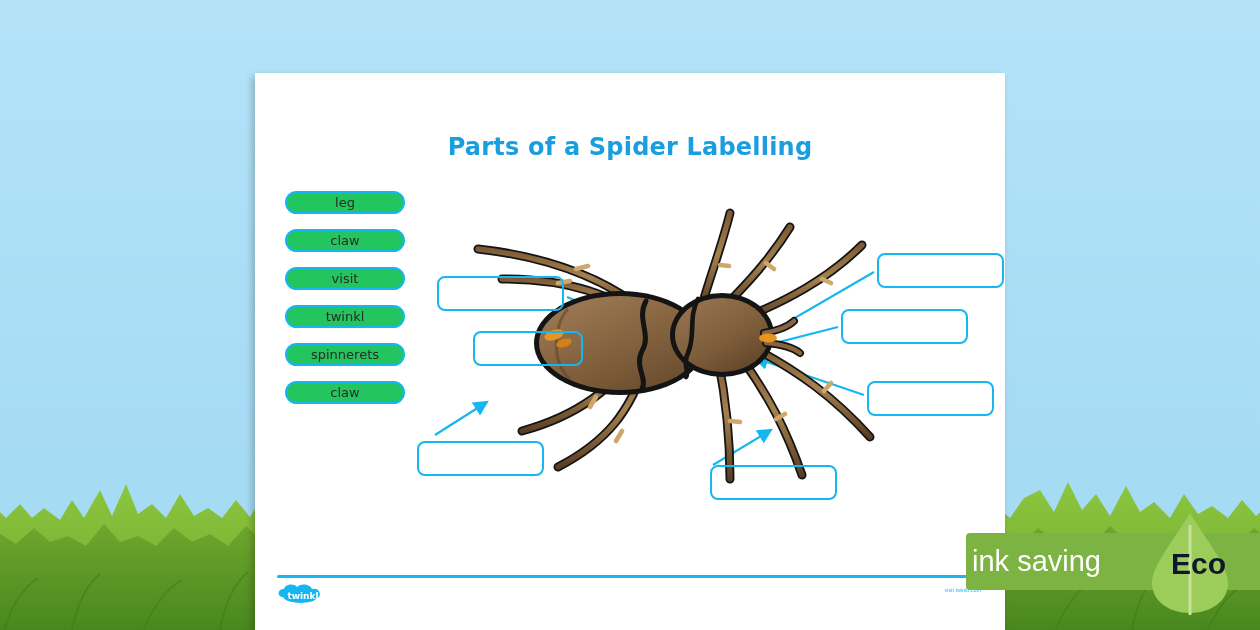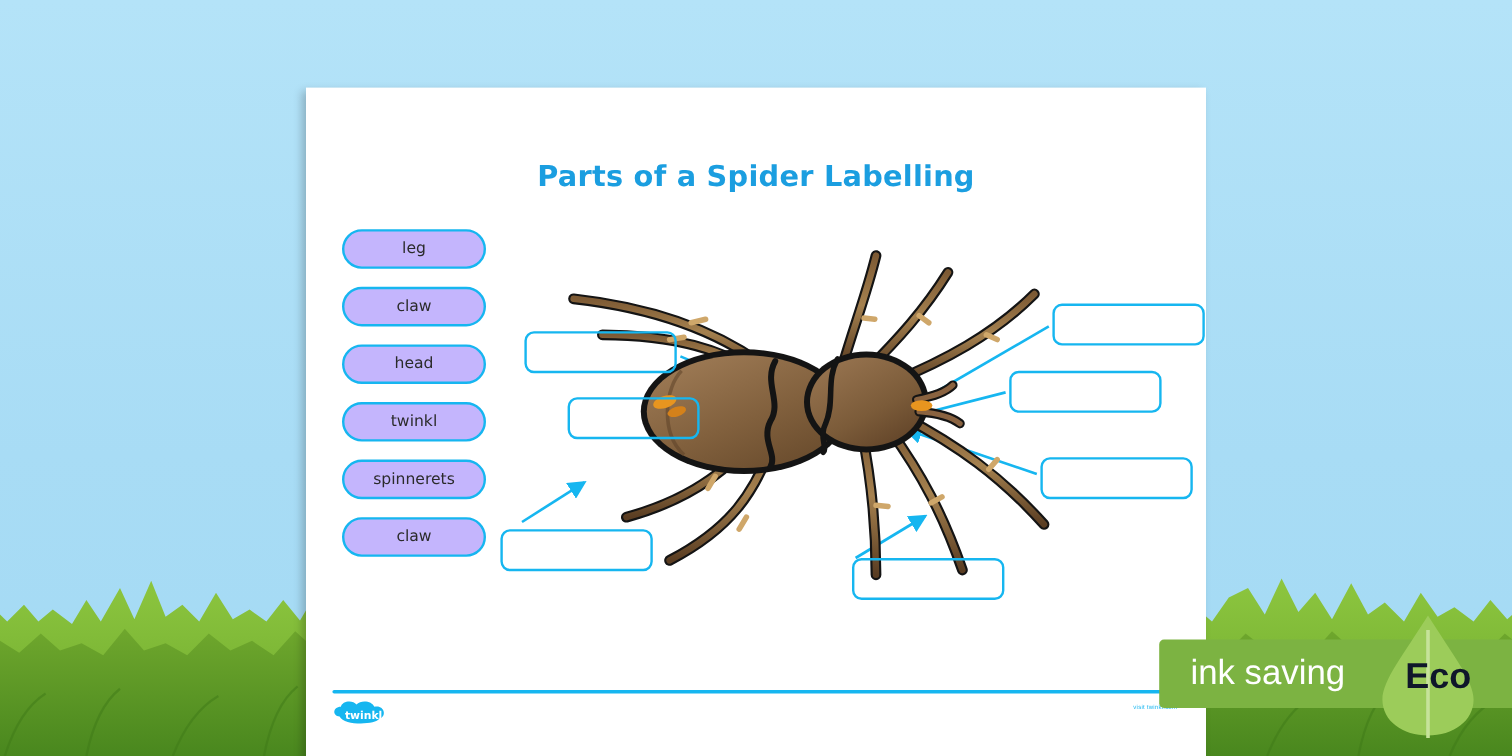--- a/index.html
+++ b/index.html
@@ -67,25 +67,25 @@
   }
 
   
   #word-bank {
     position: absolute;
     left: 30px;
     top: 118px;
     width: 120px;
   }
   .word-box {
-    height: 33px;
+    height: 23px;
     margin-bottom: 15px;
     border: 2.5px solid #16b6f0;
     border-radius: 17px;
-    background: #c4b5fd;
+    background: #22c55e;
     display: flex;
     align-items: center;
     justify-content: center;
     font-size: 13px;
     color: #2b2b2b;
     font-family: "DejaVu Sans", sans-serif;
   }
 
   
   .answer-box {
@@ -146,21 +146,21 @@
     width: 294px;
     height: 57px;
     background: #7cb342;
     border-radius: 4px 0 0 4px;
     display: flex;
     align-items: center;
   }
   #eco-text {
     color: #ffffff;
     font-size: 29px;
-    margin-left: 26px;
+    margin-left: 6px;
     font-family: "Liberation Sans", sans-serif;
   }
   #eco-leaf-wrap {
     position: absolute;
     left: 182px;
     top: -22px;
     width: 84px;
     height: 104px;
   }
   #eco-word {
@@ -266,21 +266,21 @@
   <div id="page-title">Parts of a Spider Labelling</div>
 
   <div id="word-bank">
     <div class="word-box">
       <span>leg</span>
     </div>
     <div class="word-box">
       <span>claw</span>
     </div>
     <div class="word-box">
-      <span>head</span>
+      <span>visit</span>
     </div>
     <div class="word-box">
       <span>twinkl</span>
     </div>
     <div class="word-box">
       <span>spinnerets</span>
     </div>
     <div class="word-box">
       <span>claw</span>
     </div>

